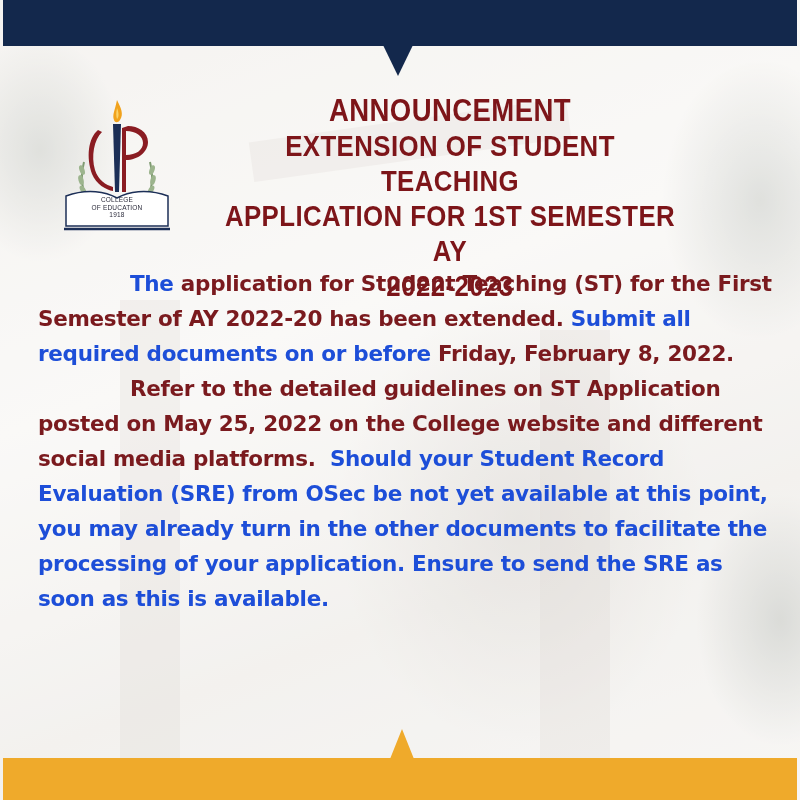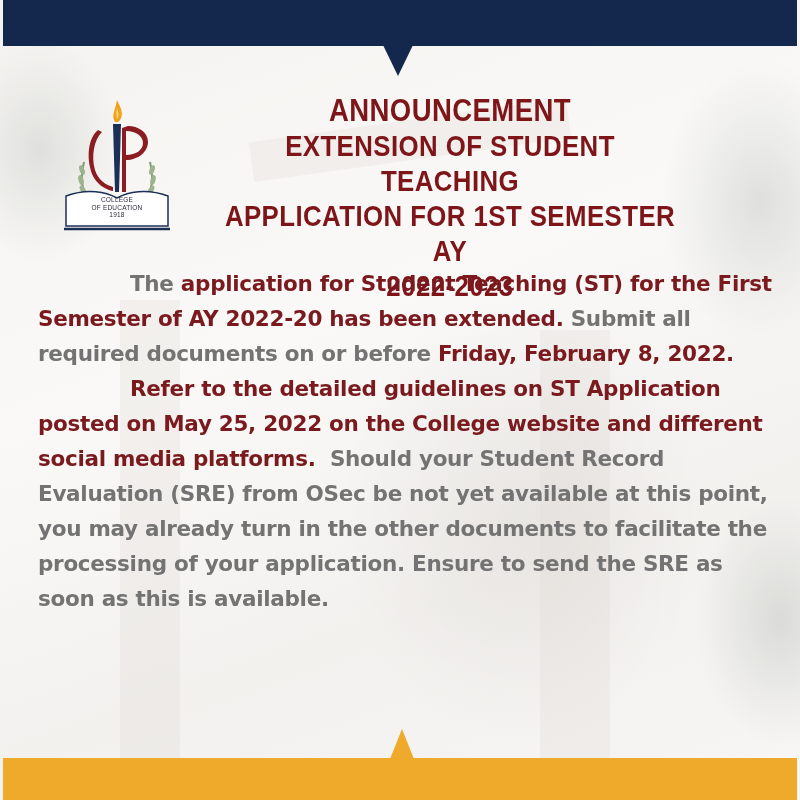--- a/index.html
+++ b/index.html
@@ -58,21 +58,21 @@
     .title-sub { font-size: 30px; line-height: 35px; letter-spacing: 0.5px; }
 
     .body-text {
       position: absolute; left: 38px; top: 266px; width: 740px;
       font-family: "DejaVu Sans", sans-serif; font-weight: bold;
       font-size: 21.5px; line-height: 35px; letter-spacing: -0.3px;
     }
     .body-text p { margin: 0; }
     .indent { display: inline-block; width: 92px; }
     .maroon { color: #7a1a1e; }
-    .green { color: #737373; }
+    .green { color: #1d4ed8; }
   </style>
 </head>
 <body>
 
 <div class="bg">
   <div class="bg-pillar" style="left:120px;top:300px;width:60px;height:460px;"></div>
   <div class="bg-pillar" style="left:540px;top:330px;width:70px;height:430px;"></div>
   <div class="bg-pillar" style="left:250px;top:120px;width:320px;height:40px;transform:rotate(-8deg);"></div>
 </div>
 <div class="overlay"></div>

